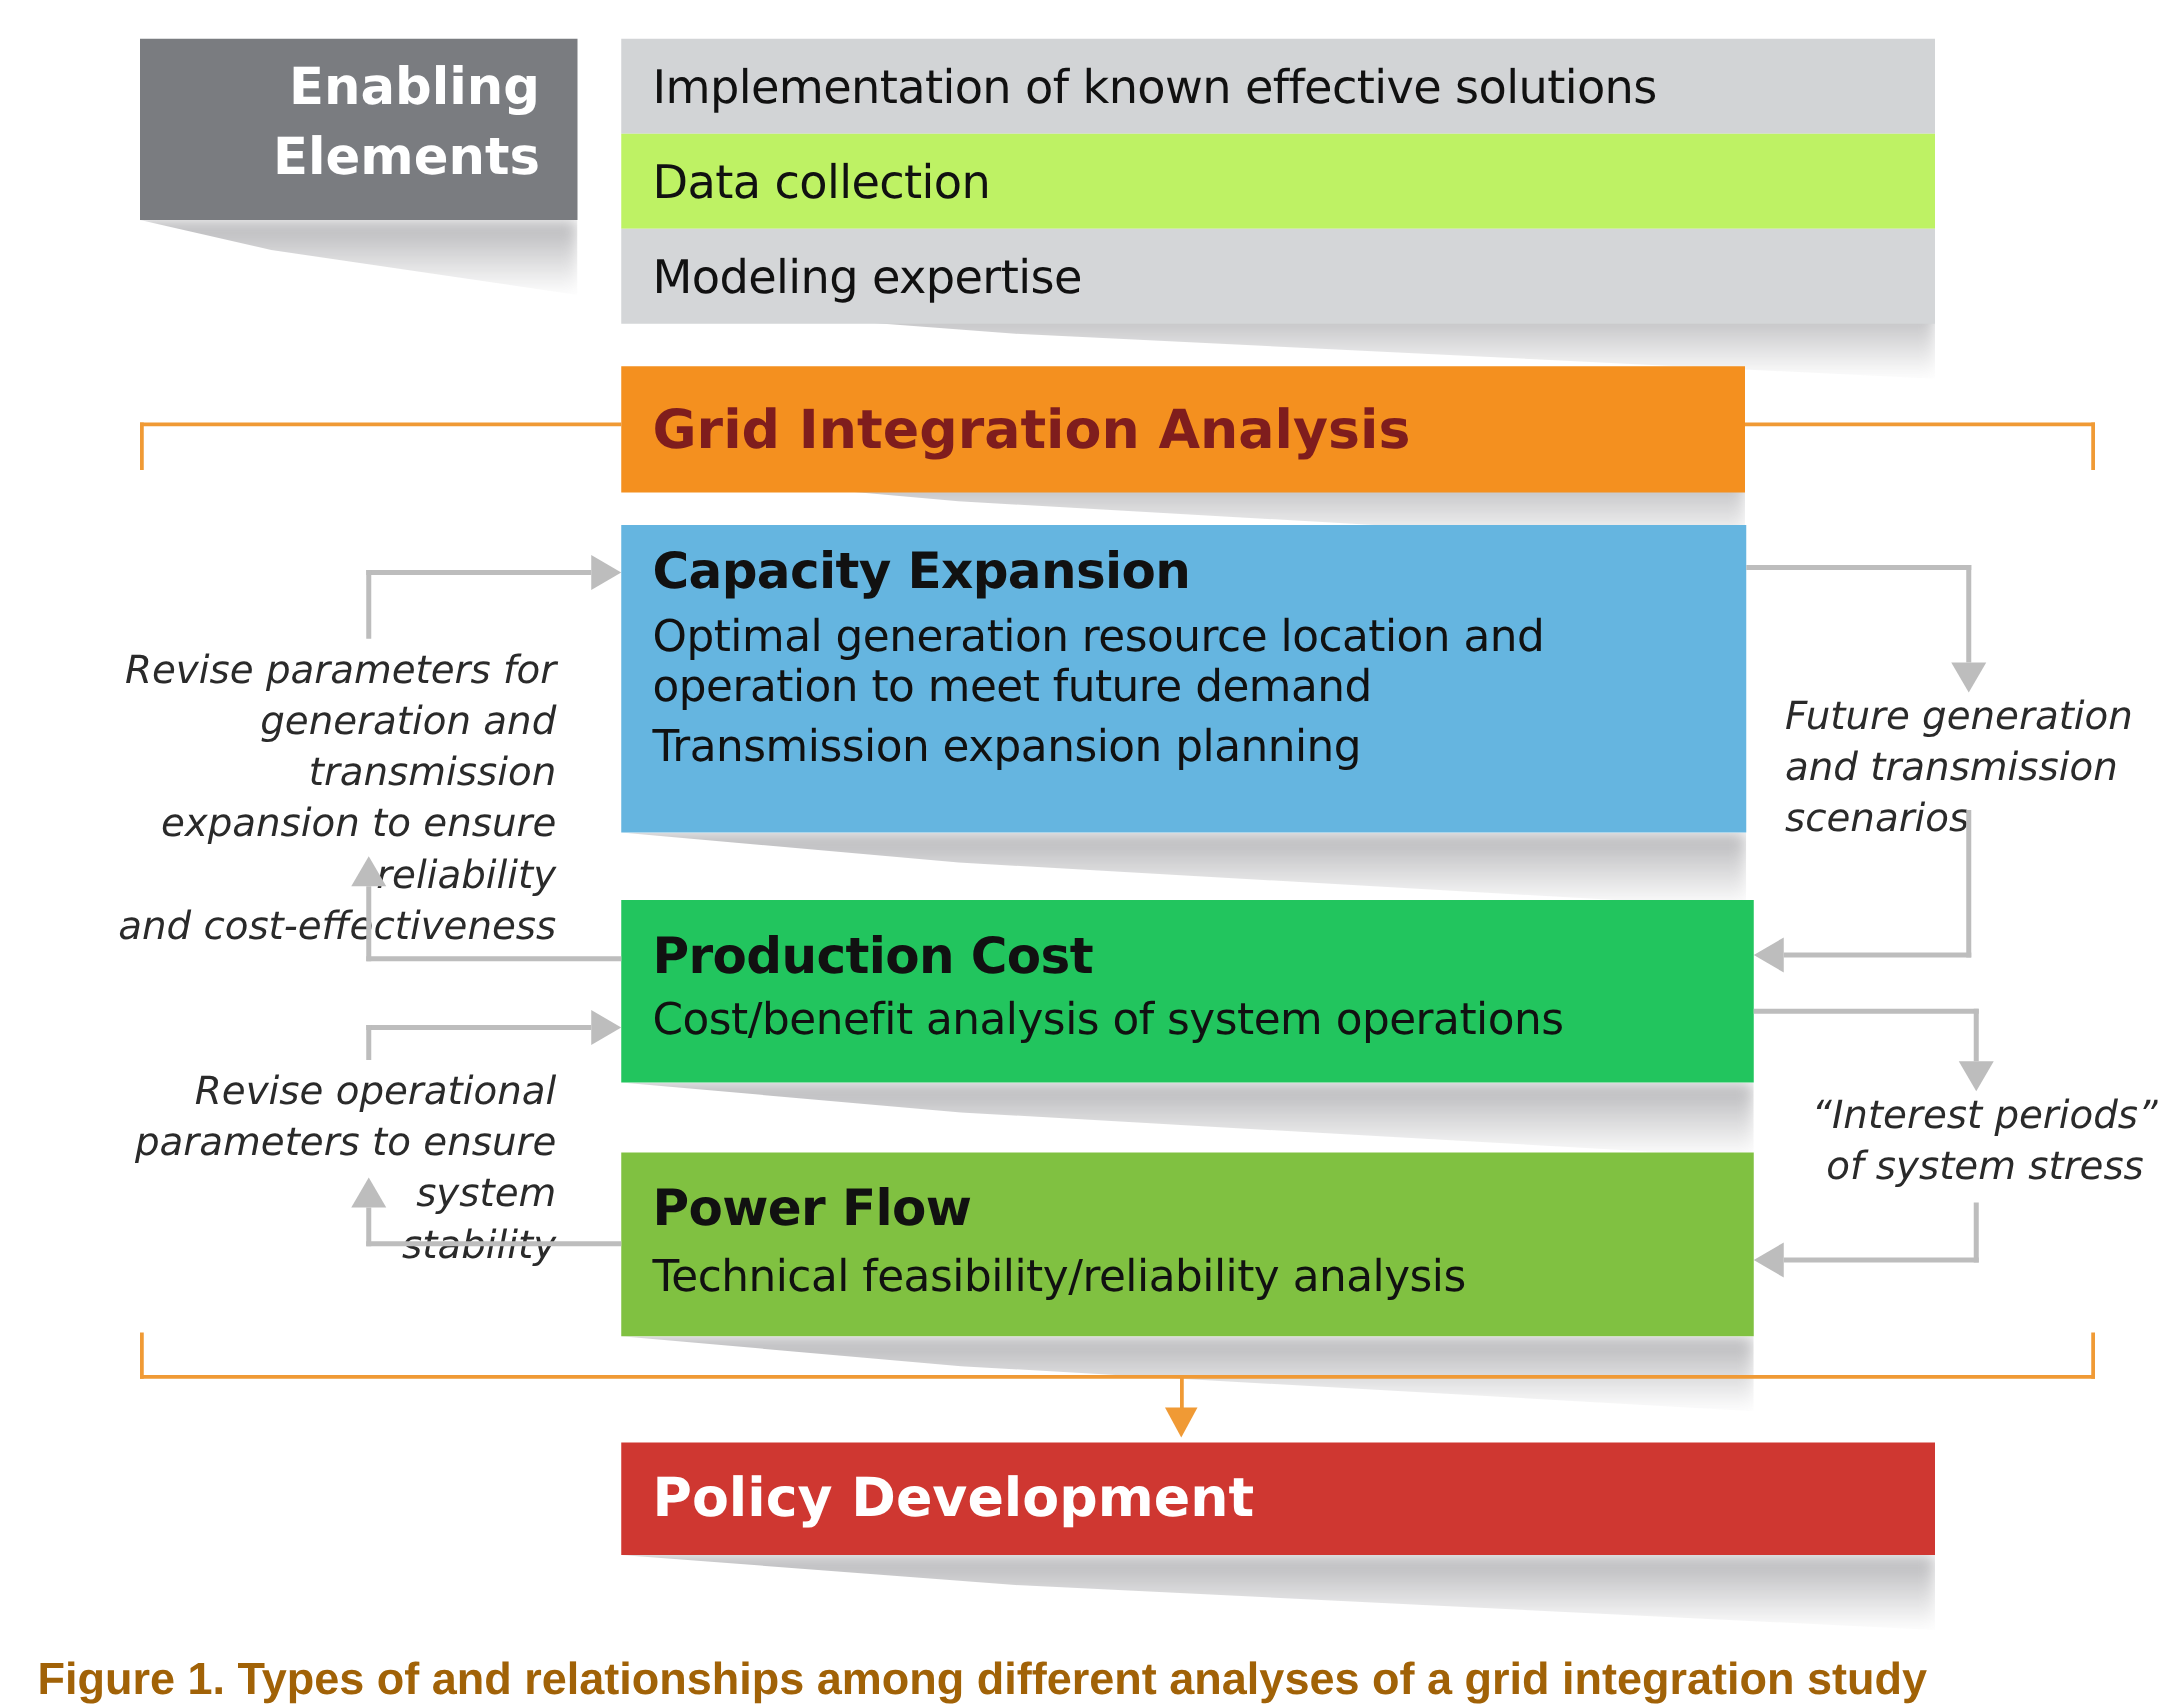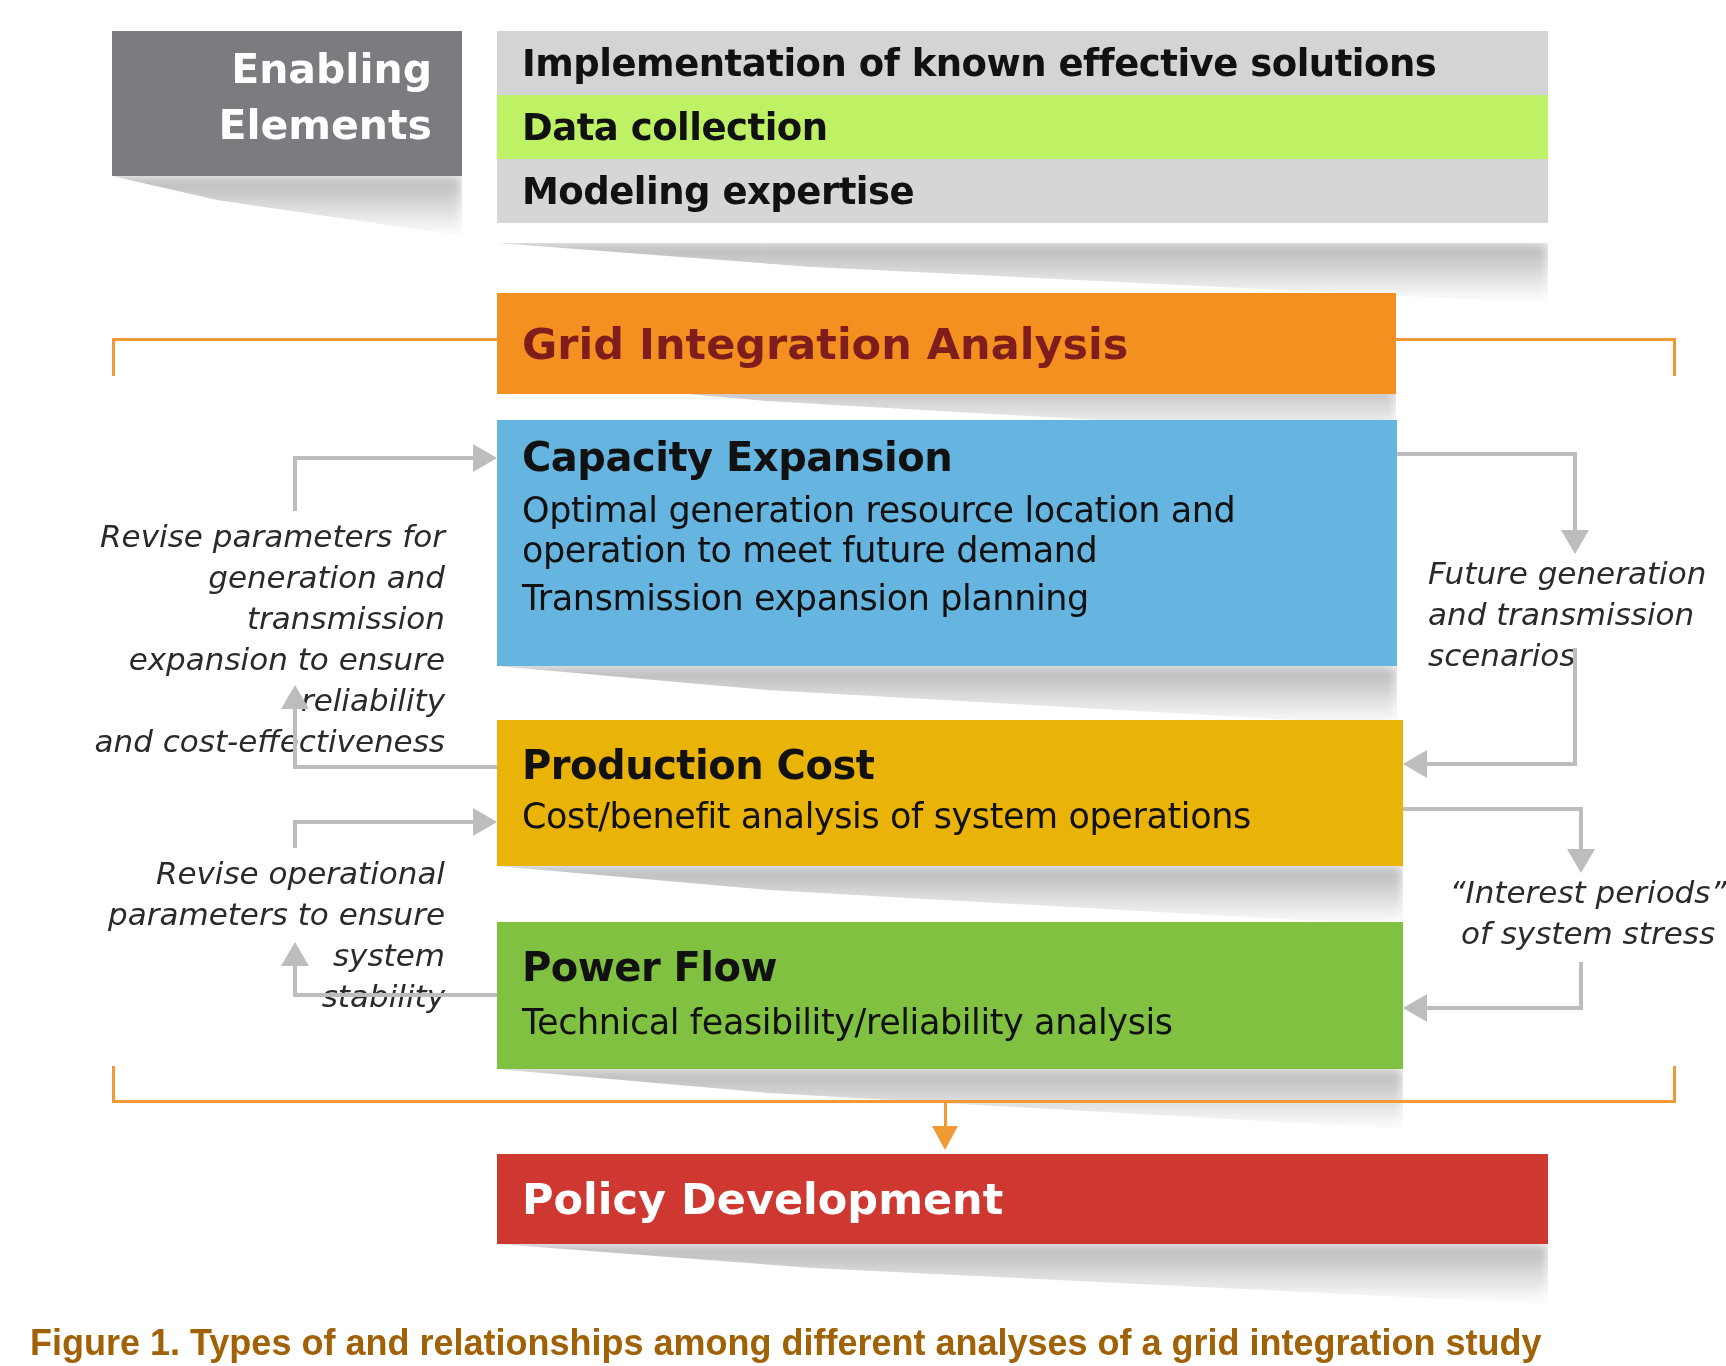--- a/index.html
+++ b/index.html
@@ -8,35 +8,35 @@
   .abs { position:absolute; }
   .shadow-wedge { position:absolute; height:60px;
     background:linear-gradient(to bottom, rgba(120,120,125,0.55), rgba(255,255,255,0));
     clip-path:polygon(0 0, 100% 0, 100% 100%, 30% 40%); filter:blur(6px); }
 
   
   .enabling { left:112px; top:31px; width:350px; height:145px; background:#7a7c80;
     color:#fff; font-weight:bold; font-size:41px; text-align:right; line-height:56px;
     box-sizing:border-box; padding:10px 30px 0 0; }
   .enab-box { left:497px; top:31px; width:1051px; height:212px; }
-  .enab-row { height:64px; display:flex; align-items:center; padding-left:25px;
-    font-size:37px; color:#111; font-weight:bold; letter-spacing:-0.5px; }
+  .enab-row { height:76px; display:flex; align-items:center; padding-left:25px;
+    font-size:37px; color:#111; font-weight:normal; letter-spacing:-0.5px; }
   .r0 { background:#d2d4d6; } .r1 { background:#bef264; } .r2 { background:#d4d6d8; }
 
   
   .gia { left:497px; top:293px; width:899px; height:101px; background:#f4901f; color:#7f1d1d;
     font-weight:bold; font-size:43px; display:flex; align-items:center; padding-left:25px;
     box-sizing:border-box; }
   .orange-line { background:#f09a35; position:absolute; }
 
   .card { position:absolute; box-sizing:border-box; padding-left:25px; color:#111; }
   .card h2 { margin:0; font-size:40px; font-weight:bold; letter-spacing:-0.5px; }
   .card p { margin:0; font-size:35px; letter-spacing:-0.4px; }
   .cap { left:497px; top:420px; width:900px; height:246px; background:#65b5e0; padding-top:14px; }
-  .prod { left:497px; top:720px; width:906px; height:146px; background:#eab308; padding-top:22px; }
+  .prod { left:497px; top:720px; width:906px; height:146px; background:#22c55e; padding-top:22px; }
   .pf { left:497px; top:922px; width:906px; height:147px; background:#80c141; padding-top:22px; }
   .policy { left:497px; top:1154px; width:1051px; height:90px; background:#cf3731; color:#fff;
     font-weight:bold; font-size:43px; display:flex; align-items:center; padding-left:25px; box-sizing:border-box; }
 
   .note { position:absolute; font-style:italic; font-size:31px; color:#2a2a2a; line-height:41px; }
   .note.right { text-align:right; }
   .gray { position:absolute; background:#bdbdbd; }
   .arrow-r { position:absolute; width:0; height:0; border-top:14px solid transparent;
     border-bottom:14px solid transparent; border-left:24px solid #bdbdbd; }
   .arrow-l { position:absolute; width:0; height:0; border-top:14px solid transparent;

